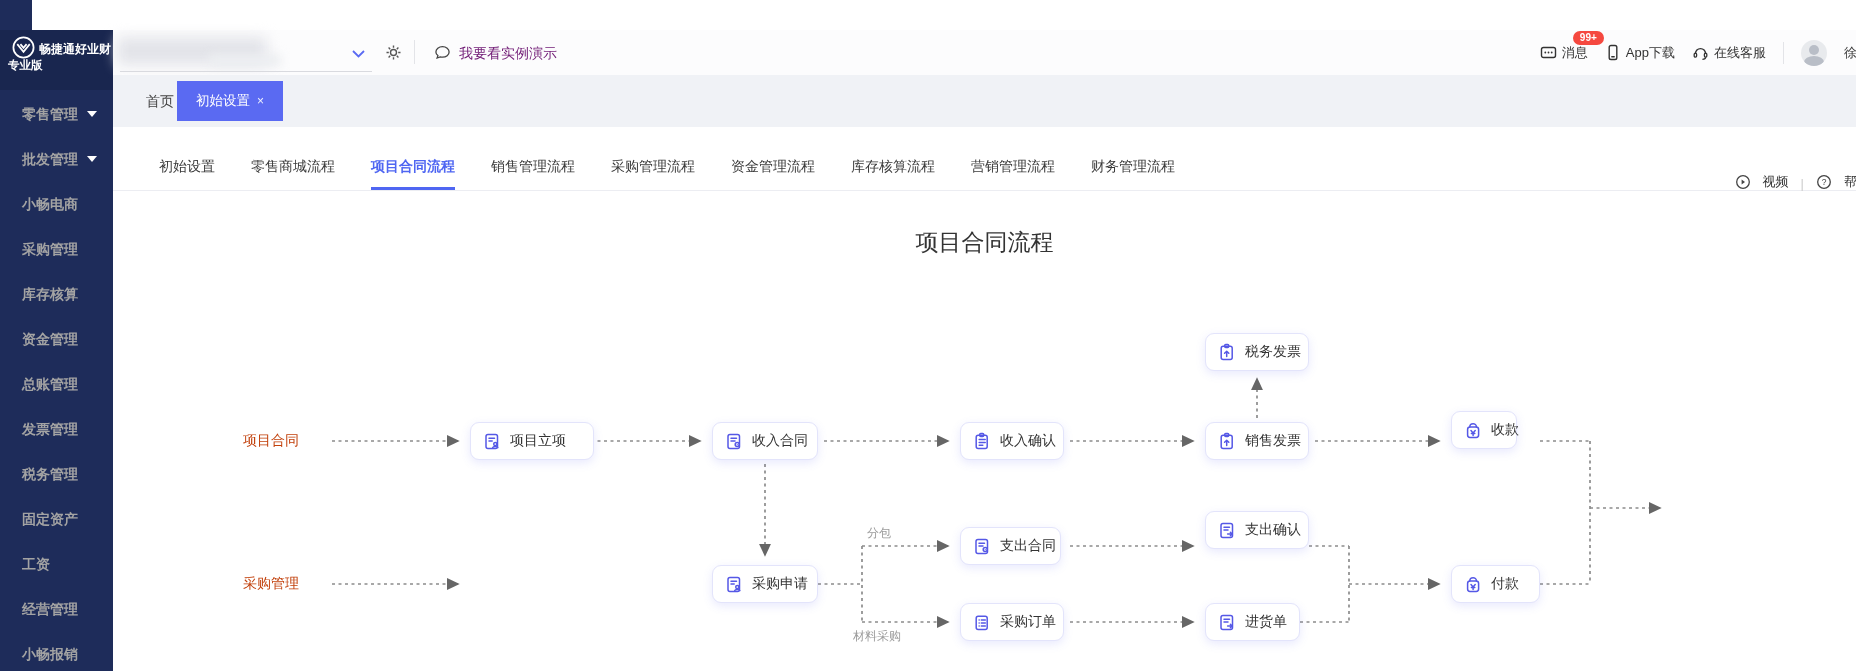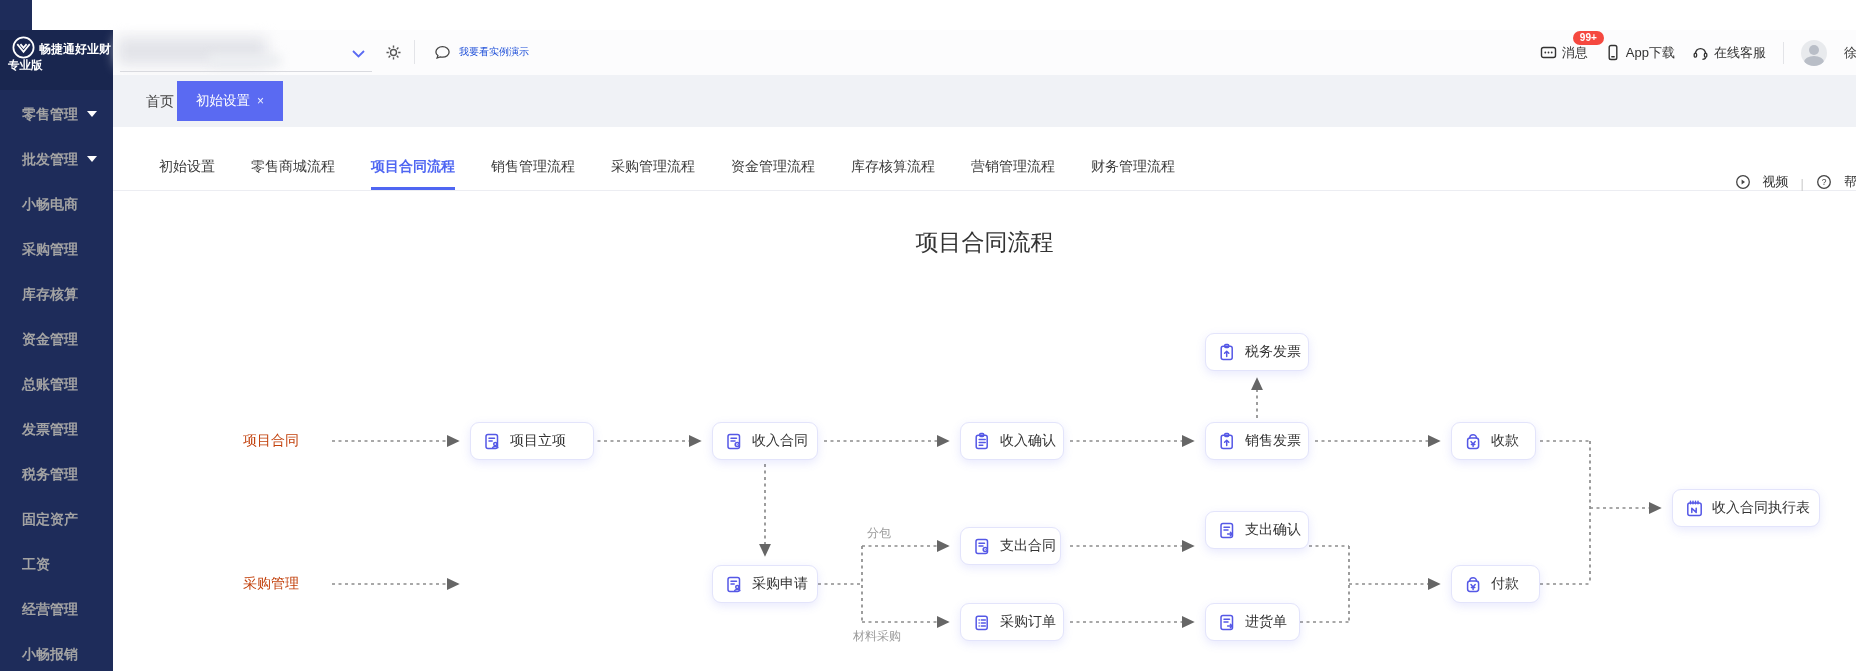--- a/index.html
+++ b/index.html
@@ -17,21 +17,21 @@
   .caret{display:inline-block;margin-left:9px;width:0;height:0;border-left:5px solid transparent;
          border-right:5px solid transparent;border-top:6px solid #fff;vertical-align:2px;}
   
   .topbar{position:absolute;left:113px;top:30px;width:1743px;height:45px;background:#fcfcfd;}
   .blur1{position:absolute;left:4px;top:7px;width:150px;height:28px;background:#e3e4e9;filter:blur(7px);border-radius:4px;}
   .blur2{position:absolute;left:96px;top:24px;width:72px;height:13px;background:#eceef1;filter:blur(5px);border-radius:4px;}
   .sel-underline{position:absolute;left:7px;top:41px;width:252px;border-bottom:1px solid #d9dadf;}
   .chev{position:absolute;left:238px;top:16px;}
   .tb-ico{position:absolute;top:14px;}
   .tb-divider{position:absolute;left:301px;top:10px;height:24px;border-left:1px solid #e3e4e8;}
-  .demo{position:absolute;left:346px;top:15px;font-size:10px;color:#1d4ed8;cursor:pointer;}
+  .demo{position:absolute;left:346px;top:15px;font-size:14px;color:#701a75;cursor:pointer;}
   .bubble{left:321px;}
   .rgroup{position:absolute;right:-14px;top:0;height:45px;display:flex;align-items:center;gap:17px;font-size:13px;color:#333;}
   .ritem{display:flex;align-items:center;gap:5px;cursor:pointer;white-space:nowrap;}
   .msgwrap{position:relative;}
   .badge{position:absolute;top:-13px;left:33px;background:#f5483f;color:#fff;font-size:10px;font-weight:700;
          padding:1px 7px;border-radius:8px;line-height:12px;}
   .vdiv{height:22px;border-left:1px solid #e3e4e8;}
   .avatar{width:26px;height:26px;border-radius:50%;background:#e8eaed;position:relative;overflow:hidden;flex:none;}
   .avatar:before{content:"";position:absolute;left:8px;top:5px;width:10px;height:10px;border-radius:50%;background:#b9bec7;}
   .avatar:after{content:"";position:absolute;left:3px;top:16px;width:20px;height:12px;border-radius:50%;background:#b9bec7;}
@@ -274,21 +274,21 @@
     <div class="node" style="left:1092px;top:206px;width:104px">
         <span class="nicon">
           <svg width="19" height="19" viewBox="0 0 19 19">
             <rect x="3.2" y="3.2" width="11" height="13.3" rx="2" stroke="currentColor" fill="none" stroke-width="1.5" stroke-linecap="round" stroke-linejoin="round"></rect>
             <rect x="6.7" y="1.6" width="4" height="3" rx="1" stroke="currentColor" fill="none" stroke-width="1.5" stroke-linecap="round" stroke-linejoin="round"></rect>
             <path d="M8.7 13.4V8.2M6.6 10.2l2.1-2 2.1 2" stroke="currentColor" fill="none" stroke-width="1.5" stroke-linecap="round" stroke-linejoin="round"></path>
           </svg>
         </span>
         <span>税务发票</span>
       </div>
-    <div class="node" style="left:1338px;top:295px;width:85px">
+    <div class="node" style="left:1338px;top:284px;width:66px">
         <span class="nicon">
           <svg width="19" height="19" viewBox="0 0 19 19">
             <rect x="3.6" y="6" width="11" height="10.5" rx="2.4" stroke="currentColor" fill="none" stroke-width="1.5" stroke-linecap="round" stroke-linejoin="round"></rect>
             <path d="M5.8 6c0-4.2 6.6-4.2 6.6 0" stroke="currentColor" fill="none" stroke-width="1.5" stroke-linecap="round" stroke-linejoin="round"></path>
             <path d="M7 9.6l2.1 2.3 2.1-2.3M9.1 11.9v2.6M7.4 12.6h3.4" stroke="currentColor" fill="none" stroke-width="1.5" stroke-linecap="round" stroke-linejoin="round"></path>
           </svg>
         </span>
         <span>收款</span>
       </div>
     <div class="node" style="left:847px;top:400px;width:101px">
@@ -345,24 +345,14 @@
     <div class="node" style="left:1338px;top:438px;width:89px">
         <span class="nicon">
           <svg width="19" height="19" viewBox="0 0 19 19">
             <rect x="3.6" y="6" width="11" height="10.5" rx="2.4" stroke="currentColor" fill="none" stroke-width="1.5" stroke-linecap="round" stroke-linejoin="round"></rect>
             <path d="M5.8 6c0-4.2 6.6-4.2 6.6 0" stroke="currentColor" fill="none" stroke-width="1.5" stroke-linecap="round" stroke-linejoin="round"></path>
             <path d="M7 9.6l2.1 2.3 2.1-2.3M9.1 11.9v2.6M7.4 12.6h3.4" stroke="currentColor" fill="none" stroke-width="1.5" stroke-linecap="round" stroke-linejoin="round"></path>
           </svg>
         </span>
         <span>付款</span>
       </div>
-    <div class="node" style="left:1559px;top:362px;width:148px">
-        <span class="nicon">
-          <svg width="19" height="19" viewBox="0 0 19 19">
-            <rect x="2.8" y="4" width="13.4" height="12.4" rx="2" stroke="currentColor" fill="none" stroke-width="1.5" stroke-linecap="round" stroke-linejoin="round"></rect>
-            <path d="M5.5 2.2v2.6M8 2.2v2.6M10.5 2.2v2.6M13 2.2v2.6" stroke="currentColor" fill="none" stroke-width="1.5" stroke-linecap="round" stroke-linejoin="round"></path>
-            <path d="M6.8 13.4V9.3l4.4 4.1V9.3" stroke="currentColor" fill="none" stroke-width="1.5" stroke-linecap="round" stroke-linejoin="round"></path>
-          </svg>
-        </span>
-        <span>收入合同执行表</span>
-      </div>
   </div>
 </div>
 
 </body></html>

